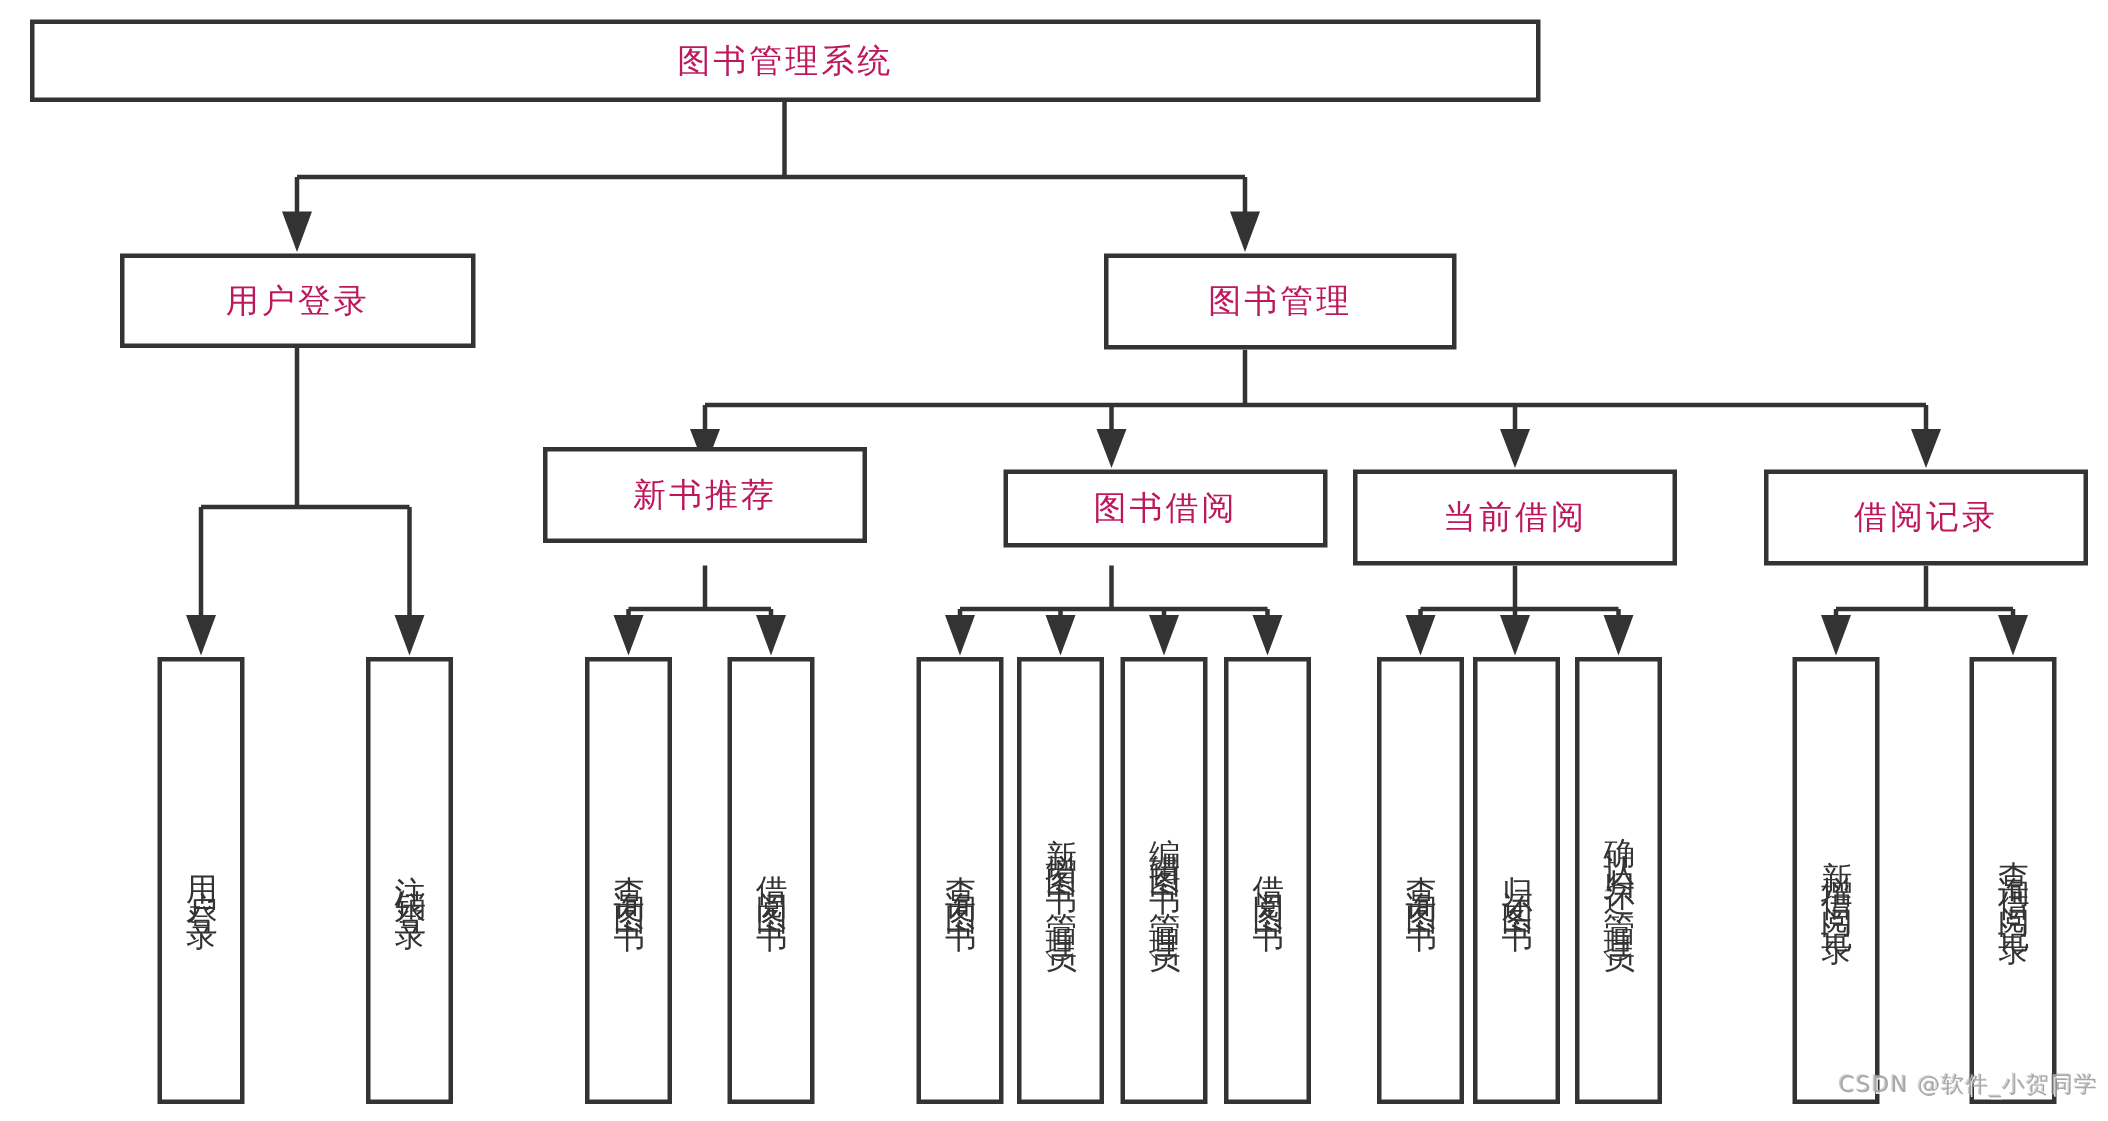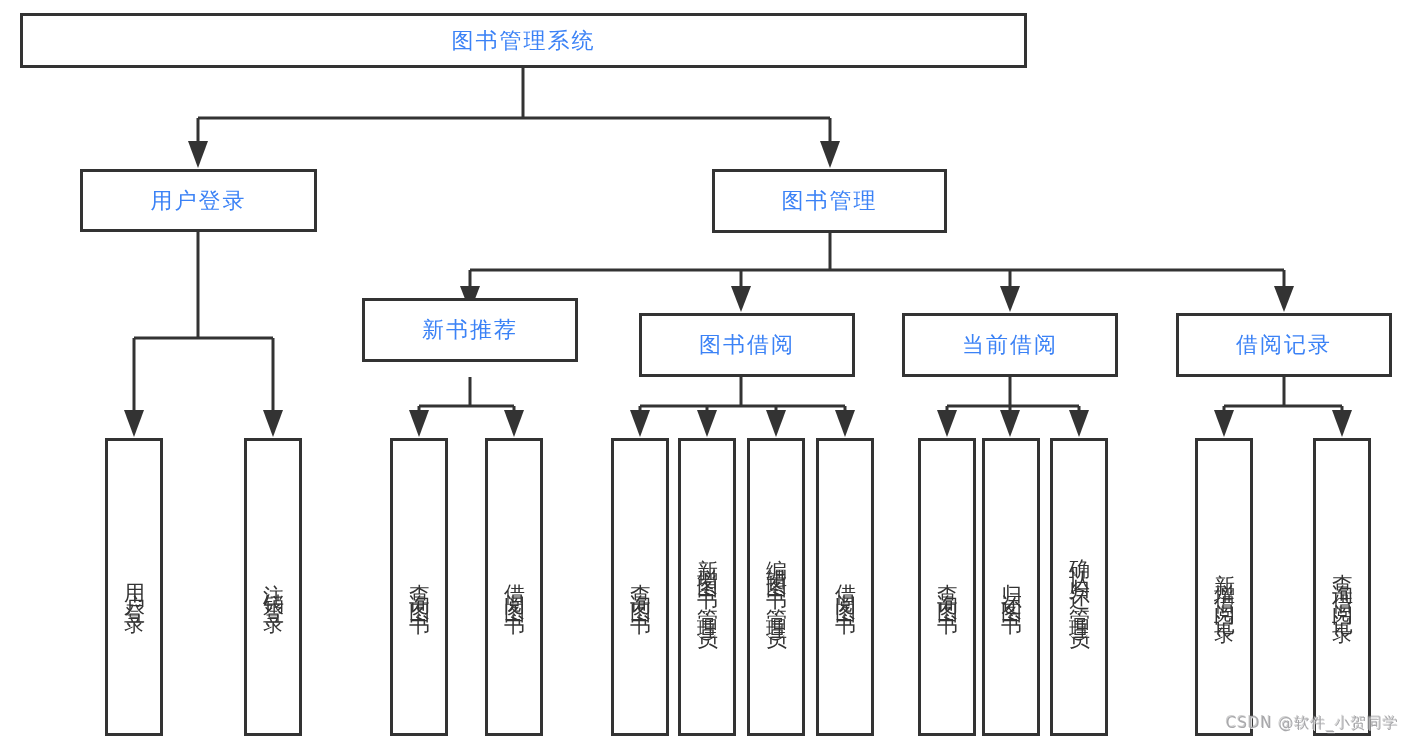--- a/index.html
+++ b/index.html
@@ -28,21 +28,21 @@
     border: 3px solid #333333;
     background: #ffffff;
     display: flex;
     align-items: center;
     justify-content: center;
     color: #333333;
   }
   .hbox .lbl {
     font-size: 22px;
     letter-spacing: 2px;
-    color: #3b82f6;
+    color: #be185d;
     white-space: nowrap;
   }
   .vbox .lbl {
     writing-mode: vertical-rl;
     text-orientation: mixed;
     font-size: 21px;
     letter-spacing: 10px;
     line-height: 1;
     color: #333333;
     white-space: nowrap;
@@ -136,28 +136,28 @@
     </g>
   </svg>
 
   <div class="box hbox" style="left:20px;top:13px;width:1007px;height:55px">
     <span class="lbl">图书管理系统</span>
   </div>
 
   <div class="box hbox" style="left:80px;top:169px;width:237px;height:63px">
     <span class="lbl">用户登录</span>
   </div>
-  <div class="box hbox" style="left:712px;top:169px;width:235px;height:64px">
+  <div class="box hbox" style="left:736px;top:169px;width:235px;height:64px">
     <span class="lbl">图书管理</span>
   </div>
 
   <div class="box hbox" style="left:362px;top:298px;width:216px;height:64px">
     <span class="lbl">新书推荐</span>
   </div>
-  <div class="box hbox" style="left:639px;top:313px;width:216px;height:64px">
+  <div class="box hbox" style="left:669px;top:313px;width:216px;height:52px">
     <span class="lbl">图书借阅</span>
   </div>
   <div class="box hbox" style="left:1176px;top:313px;width:216px;height:64px">
     <span class="lbl">借阅记录</span>
   </div>
   <div class="box hbox" style="left:902px;top:313px;width:216px;height:64px">
     <span class="lbl">当前借阅</span>
   </div>
 
   <div class="box vbox" style="left:105px;top:438px;width:58px;height:298px">

